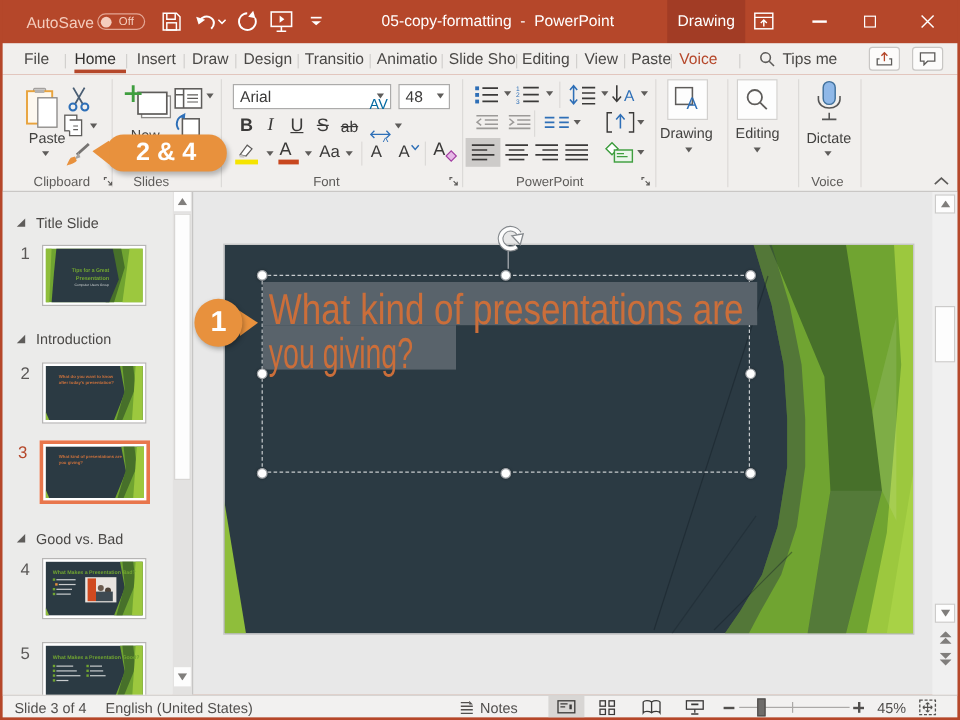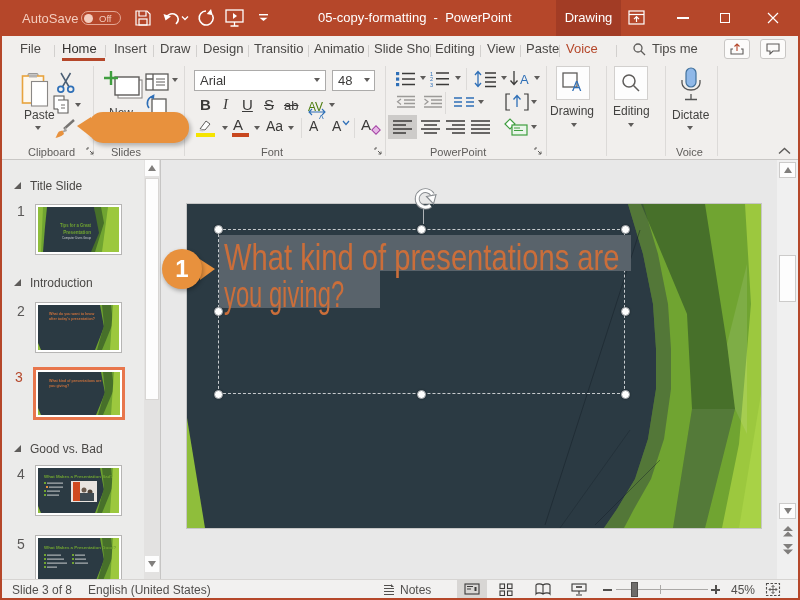--- a/index.html
+++ b/index.html
@@ -207,21 +207,21 @@
   <div class="abs" style="left:198px;top:11px;font-size:13px;color:#3B3A39">Arial</div>
   <div class="darr" style="left:312px;top:16px"></div>
   <div class="abs" style="left:330px;top:8px;width:43px;height:21px;background:#fff;border:1px solid #ACABAA"></div>
   <div class="abs" style="left:336px;top:11px;font-size:13px;color:#3B3A39">48</div>
   <div class="darr" style="left:362px;top:16px"></div>
   <div class="abs" style="left:198px;top:34px;font-size:15px;font-weight:bold;color:#3B3A39">B</div>
   <div class="abs" style="left:221px;top:34px;font-size:15px;font-style:italic;font-family:'Liberation Serif',serif;color:#3B3A39">I</div>
   <div class="abs" style="left:240px;top:34px;font-size:15px;text-decoration:underline;color:#3B3A39">U</div>
   <div class="abs" style="left:262px;top:34px;font-size:15px;text-decoration:line-through;color:#3B3A39">S</div>
   <div class="abs" style="left:282px;top:36px;font-size:13px;text-decoration:line-through;color:#3B3A39">ab</div>
-  <div class="abs" style="left:306px;top:38px;font-size:12px;color:#4d7c0f">AV</div>
+  <div class="abs" style="left:306px;top:18px;font-size:12px;color:#0369a1">AV</div>
   <svg class="abs" style="left:305px;top:46px" width="20" height="8" viewBox="0 0 20 8" stroke="#2E6FB7" stroke-width="1.1" fill="none">
       <path d="M2 4 h16 M5 1 L2 4 L5 7 M15 1 L18 4 L15 7"></path>
     </svg>
   <div class="darr" style="left:327px;top:41px"></div>
   <svg class="abs" style="left:194px;top:57px" width="18" height="14" viewBox="0 0 18 14">
     <path d="M4 10 L10 2 L14 5 L9 11 Z" fill="#FDFDFD" stroke="#5E5C5A" stroke-width="1"></path>
     <path d="M4 10 L9 11 L7 12.5 L3.5 12 Z" fill="#C8C6C4"></path>
   </svg>
   <div class="abs" style="left:194px;top:71px;width:19px;height:4px;background:#F5E400"></div>
   <div class="darr" style="left:220px;top:64px"></div>
@@ -328,20 +328,21 @@
   <div class="rtext" style="left:670px;top:46px">Dictate</div>
   <div class="darr" style="left:685px;top:64px"></div>
   <svg class="abs" style="left:776px;top:85px" width="13" height="8" viewBox="0 0 13 8" fill="none" stroke="#5E5C5A" stroke-width="1.4">
       <path d="M1 6.5 L6.5 1.5 L12 6.5"></path>
     </svg>
 
   <div class="abs" style="left:86px;top:50px;width:101px;height:31px;background:#E8913D;border-radius:15px;box-shadow:2px 3px 4px rgba(0,0,0,0.25)"></div>
   <svg class="abs" style="left:75px;top:55px" width="14" height="20" viewBox="0 0 14 20">
       <path d="M14 0 L0 9 L14 20 Z" fill="#E8913D"></path>
     </svg>
+  <div class="abs" style="left:86px;top:53px;width:101px;text-align:center;font-size:21px;font-weight:bold;color:#fff">2 &amp; 4</div>
 </div>
 
 <div class="abs" id="mainarea">
   <div id="thumbpanel"></div>
   <div id="pscroll">
     <div class="abs" style="left:1px;top:0;width:14px;height:16px;background:#FDFDFD"></div>
     <svg class="abs" style="left:4px;top:5px" width="8" height="6" viewBox="0 0 8 6">
         <path d="M4 0 L8 6 L0 6 Z" fill="#807E7C"></path>
       </svg>
     <div class="abs" style="left:1px;top:18px;width:14px;height:222px;background:#FDFDFD;border:1px solid #D8D6D4"></div>
@@ -509,21 +510,21 @@
     <svg class="abs" style="left:6px;top:366px" width="10" height="11" viewBox="0 0 10 11">
         <path d="M5 0 L10 5 L0 5 Z M5 5.5 L10 10.5 L0 10.5 Z" fill="#807E7C"></path>
       </svg>
     <svg class="abs" style="left:6px;top:384px" width="10" height="11" viewBox="0 0 10 11">
         <path d="M0 0 L10 0 L5 5 Z M0 5.5 L10 5.5 L5 10.5 Z" fill="#807E7C"></path>
       </svg>
   </div>
 </div>
 
 <div class="abs" id="statusbar">
-  <span class="abs" style="left:10px;top:3px">Slide 3 of 8</span>
+  <span class="abs" style="left:10px;top:3px">Slide 3 of 4</span>
   <span class="abs" style="left:86px;top:3px">English (United States)</span>
   <svg class="abs" style="left:381px;top:4px" width="12" height="11" viewBox="0 0 12 11" stroke="#514F4D" stroke-width="1.2">
       <path d="M1 1.5 h7 M1 4.5 h10 M1 7.5 h10 M1 10.5 h10"></path>
       <path d="M8 0 L11 3 L8 3 Z" fill="#514F4D" stroke="none"></path>
     </svg>
   <span class="abs" style="left:398px;top:3px">Notes</span>
   <div class="abs" style="left:455px;top:0;width:30px;height:18px;background:#D8D6D4"></div>
   <svg class="abs" style="left:462px;top:3px" width="16" height="12" viewBox="0 0 16 12" fill="none" stroke="#3B3A39" stroke-width="1.1">
       <rect x="1" y="1" width="14" height="10"></rect>
       <path d="M3 3.5 h6 M3 6 h4"></path>

